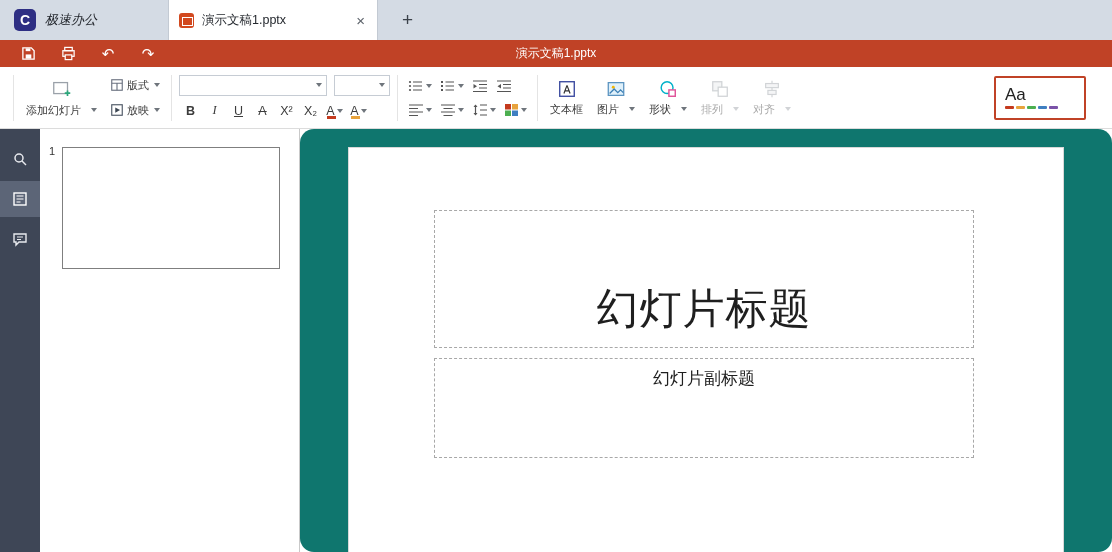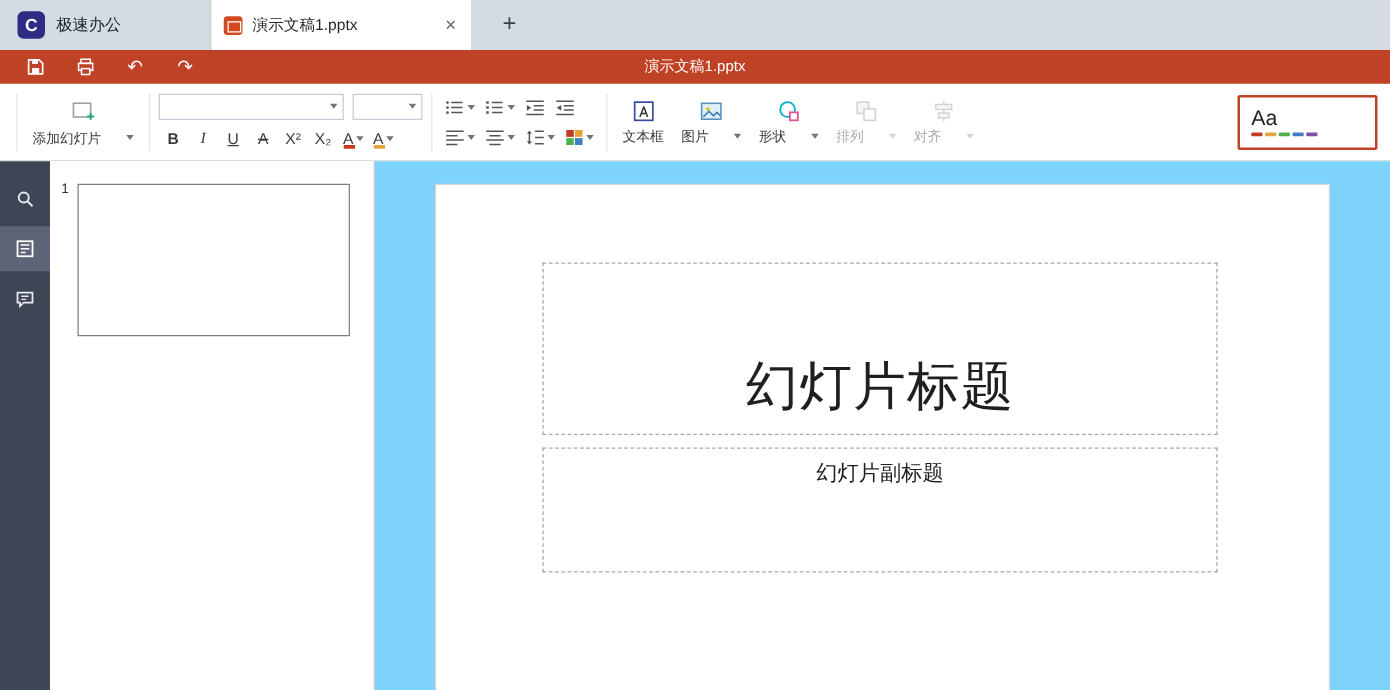--- a/index.html
+++ b/index.html
@@ -5,21 +5,21 @@
   * { box-sizing: border-box; margin: 0; padding: 0; }
   html,body { width:1112px; height:552px; overflow:hidden;
     font-family:"Liberation Sans","DejaVu Sans",sans-serif; }
   .app { width:1112px; height:552px; display:flex; flex-direction:column; background:#fff; }
 
   
   .tabbar { height:40px; background:#d4dbe4; display:flex; align-items:stretch; flex:0 0 auto; }
   .brand { display:flex; align-items:center; gap:9px; padding:0 14px; width:168px; }
   .logo { width:22px; height:22px; background:#2d2e83; border-radius:5px; color:#fff;
     font-weight:bold; font-size:14px; display:flex; align-items:center; justify-content:center; }
-  .brand-name { font-size:13px; color:#1f2329; }
+  .brand-name { font-size:13px; color:#1f2329;font-style:italic; }
   .tab { width:210px; background:#fff; display:flex; align-items:center; gap:8px; padding:0 10px;
     border-left:1px solid #c3cad3; border-right:1px solid #c3cad3; }
   .tab-ico { width:15px; height:15px; background:#d2491f; border-radius:3px; position:relative; flex:0 0 auto; }
   .tab-ico::after { content:""; position:absolute; left:3px; top:4px; width:9px; height:7px;
     border:1.4px solid #fff; background:transparent; }
   .tab-title { font-size:12.5px; color:#24282e; flex:1 1 auto; white-space:nowrap; overflow:hidden; }
   .tab-close { font-size:15px; color:#5c626a; cursor:pointer; padding:0 2px; }
   .newtab { font-size:19px; color:#3c424a; display:flex; align-items:center; padding:0 14px; margin-left:10px; }
 
   
@@ -37,21 +37,21 @@
   .menu-item .mi-label { padding-bottom:5px; }
   .menu-item.active .mi-label { border-bottom:2.5px solid #c04226; font-weight:bold; }
 
   
   .ribbon { height:62px; background:#fff; border-bottom:1px solid #dcdcdc; display:flex;
     align-items:center; padding:0 6px; flex:0 0 auto; }
   .vdiv { width:1px; height:46px; background:#e4e4e4; margin:0 7px; flex:0 0 auto; }
   .rgroup { display:flex; align-items:center; gap:4px; }
   .rbtn-big { display:flex; flex-direction:column; align-items:center; justify-content:center;
     gap:3px; padding:3px 5px; font-size:11px; color:#3a3a3a; cursor:pointer; border-radius:3px; }
-  .rbtn-label-row { display:flex; align-items:center; gap:18px; white-space:nowrap; }
+  .rbtn-label-row { display:flex; align-items:center; gap:8px; white-space:nowrap; }
   .rbtn-row { display:flex; align-items:center; gap:3px; font-size:11px; color:#3a3a3a;
     padding:3px 4px; cursor:pointer; border-radius:3px; white-space:nowrap; }
   .stackcol { display:flex; flex-direction:column; gap:4px; }
   .mini-btn { width:24px; height:22px; display:flex; align-items:center; justify-content:center;
     cursor:pointer; border-radius:3px; }
   .chev { display:inline-block; width:0; height:0; border-left:3.5px solid transparent;
     border-right:3.5px solid transparent; border-top:4px solid #6f757c; margin-left:2px; }
   .disabled { opacity:.45; }
   .disabled .chev { border-top-color:#9aa0a6; }
 
@@ -71,40 +71,40 @@
   .colorbtn { position:relative; }
   .colorbtn .cb-bar { position:absolute; left:4px; right:10px; bottom:2px; height:3px; }
   .bar-red { background:#c43a1e; }
   .bar-org { background:#e8a33d; }
 
   .para-col { display:flex; flex-direction:column; gap:4px; }
   .para-row { display:flex; gap:2px; }
   .pbtn { height:20px; display:flex; align-items:center; justify-content:center; padding:0 3px;
     cursor:pointer; border-radius:3px; }
 
-  .theme-box { width:112px; height:44px; border:2px solid #c04226; border-radius:2px; background:#fff;
-    margin-left:auto; margin-right:4px; padding:3px 9px; cursor:pointer; display:flex;
+  .theme-box { width:92px; height:44px; border:2px solid #c04226; border-radius:2px; background:#fff;
+    margin-left:auto; margin-right:20px; padding:3px 9px; cursor:pointer; display:flex;
     flex-direction:column; justify-content:center; gap:2px; }
   .theme-sample { font-size:17px; color:#222; line-height:1.1; }
   .theme-palette { display:flex; gap:2px; }
   .theme-palette span { width:9px; height:3px; border-radius:1px; display:inline-block; }
 
   
   .main { flex:1 1 auto; display:flex; min-height:0; }
   .rail { width:40px; background:#3e4656; display:flex; flex-direction:column; align-items:center;
     padding-top:12px; gap:4px; flex:0 0 auto; }
   .rail-btn { width:40px; height:36px; display:flex; align-items:center; justify-content:center; cursor:pointer; }
   .rail-btn.selected { background:#5c6577; }
 
   .thumbs { width:260px; background:#fff; border-right:1px solid #c9c9c9; position:relative; flex:0 0 auto; }
   .slide-num { position:absolute; left:9px; top:16px; font-size:11px; color:#333; }
   .thumb { position:absolute; left:22px; top:18px; width:218px; height:122px; background:#fff;
     border:1px solid #7f7f7f; cursor:pointer; }
 
-  .canvas { flex:1 1 auto; background:#7dd3fc; position:relative; overflow:hidden; }
+  .canvas { flex:1 1 auto; background:#0f766e; position:relative; overflow:hidden;border-radius:14px; }
   .slide { position:absolute; left:49px; top:19px; width:714px; height:560px; background:#fff;
     box-shadow:0 0 0 1px #d8d8d8; }
   .ph { position:absolute; border:1px dashed #a8a8a8; display:flex; flex-direction:column;
     align-items:center; }
   .ph-title { left:85px; width:540px; top:62px; height:138px; justify-content:flex-end; padding-bottom:10px; }
   .ph-title .ph-text { font-size:42px; color:#1f1f1f; letter-spacing:1px; }
   .ph-subtitle { left:85px; width:540px; top:210px; height:100px; justify-content:flex-start; padding-top:8px; }
   .ph-subtitle .ph-text { font-size:17px; color:#1f1f1f;text-align:center; }
 </style>
 </head>
@@ -163,20 +163,38 @@
       <div class="rbtn-big">
         <svg width="22" height="22" viewBox="0 0 24 24">
             <rect x="3" y="5" width="15" height="12" fill="#fff" stroke="#9aa1a9" stroke-width="1.4"></rect>
             <path d="M18 13.5v6M15 16.5h6" stroke="#2aa77a" stroke-width="1.8"></path>
           </svg>
         <span class="rbtn-label-row">
             <span>添加幻灯片</span>
             <span class="chev"></span>
           </span>
       </div>
+      <div class="stackcol">
+        <div class="rbtn-row">
+          <svg width="14" height="14" viewBox="0 0 16 16">
+              <rect x="2" y="2" width="12" height="12" fill="none" stroke="#6b7280" stroke-width="1.3"></rect>
+              <path d="M2 6h12M8 6v8" stroke="#6b7280" stroke-width="1.3"></path>
+            </svg>
+          <span>版式</span>
+          <span class="chev"></span>
+        </div>
+        <div class="rbtn-row">
+          <svg width="14" height="14" viewBox="0 0 16 16">
+              <rect x="2" y="2" width="12" height="12" fill="none" stroke="#4b5563" stroke-width="1.3"></rect>
+              <path d="M6 5l5.5 3L6 11z" fill="#3c4652"></path>
+            </svg>
+          <span>放映</span>
+          <span class="chev"></span>
+        </div>
+      </div>
     </div>
 
     <div class="vdiv"></div>
 
     <div class="fontcol">
       <div class="combo-row">
         <div class="combo combo-font">
           <span></span>
           <span class="chev"></span>
         </div>

